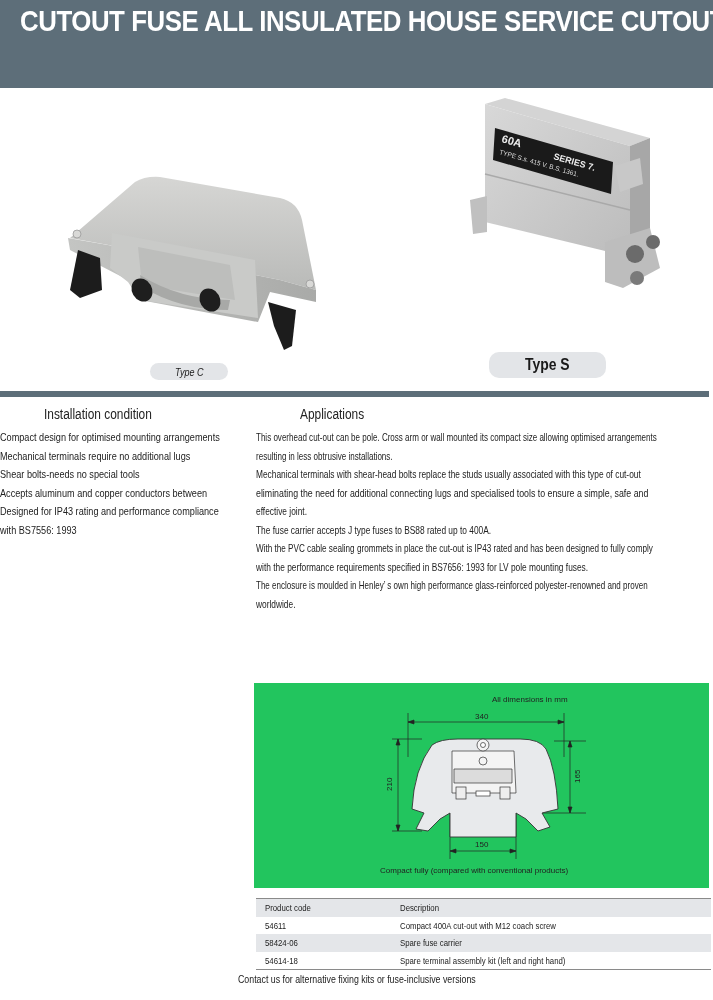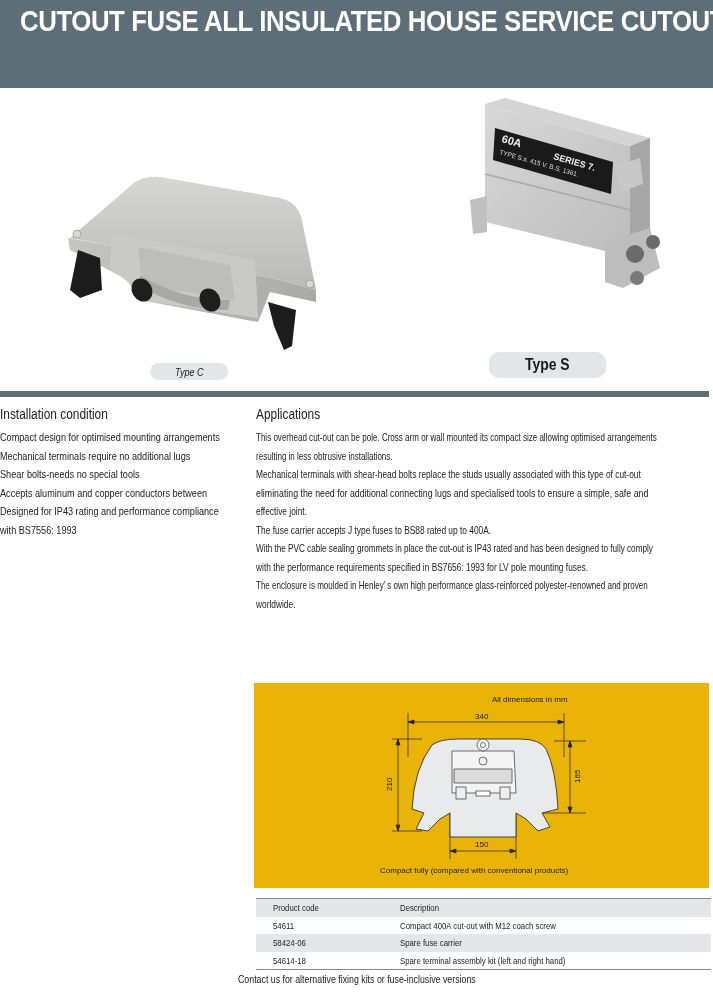--- a/index.html
+++ b/index.html
@@ -31,52 +31,52 @@
   .pill-s { left: 489px; top: 352px; width: 117px; height: 26px; font-size: 17px; font-weight: bold; }
   .pill-c span, .pill-s span { display: inline-block; transform: scaleX(0.82); }
 
   .divider {
     position: absolute; left: 0; top: 391px; width: 709px; height: 6px; background: #5d6e79;
   }
 
   .condensed { display: inline-block; transform-origin: left top; white-space: nowrap; }
 
   .section-title {
-    position: absolute; font-size: 14px; color: #222;
+    position: absolute; font-size: 14px; color: #222; padding-left: 44px;
   }
   .install-title { left: 0; top: 406px; }
   .apps-title { left: 256px; top: 406px; }
   .dim-title { left: 256px; top: 685px; }
 
   .install-list { position: absolute; left: 0; top: 428px; width: 248px; }
   .install-list .line {
     font-size: 11px; line-height: 18.5px; height: 18.5px; color: #222;
   }
 
   .apps-body { position: absolute; left: 256px; top: 428px; width: 454px; }
   .apps-body .line {
     font-size: 11px; line-height: 18.5px; height: 18.5px; color: #222; white-space: nowrap;
   }
 
   .dim-box {
     position: absolute; left: 254px; top: 683px; width: 455px; height: 205px;
-    background: #eab308;
+    background: #22c55e;
   }
   .dim-note { position: absolute; left: 238px; top: 12px; font-size: 8px; color: #222; }
   .dim-caption { position: absolute; left: 126px; top: 183px; font-size: 8px; color: #222; }
   .dim-svg { position: absolute; left: 116px; top: 26px; }
 
   .spec-table {
     position: absolute; left: 256px; top: 898px; width: 455px;
     border-top: 1px solid #8a8a8a; border-bottom: 1px solid #8a8a8a;
     border-collapse: collapse;
   }
   .spec-table .row { display: flex; height: 17.5px; align-items: center; font-size: 9.5px; color: #222; }
   .spec-table .row.shade { background: #e4e6e9; }
-  .spec-table .c1 { width: 144px; padding-left: 17px; }
+  .spec-table .c1 { width: 144px; padding-left: 9px; }
   .spec-table .c2 { flex: 1; }
   .spec-table .row.head { border-bottom: 0; }
 
   .contact-note {
     position: absolute; left: 238px; top: 973px; font-size: 11px; color: #222; text-align: center;
   }
 </style>
 </head>
 <body>
 

